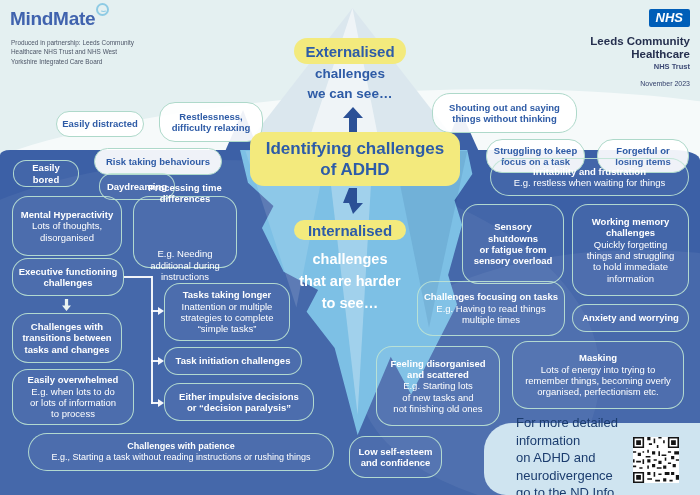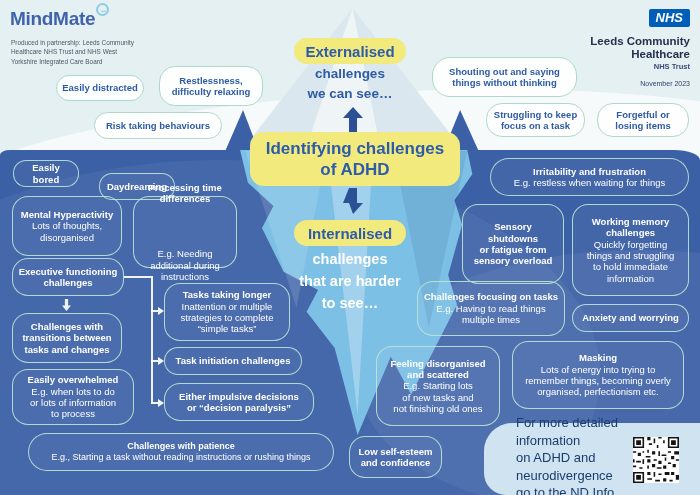--- a/index.html
+++ b/index.html
@@ -41,21 +41,21 @@
   .nhs-wrap{right:10px;top:8px;text-align:right;}
   .nhs-box{display:inline-block;background:#005eb8;color:#fff;font-weight:bold;font-style:italic;
            font-size:13px;padding:1px 7px 2px 7px;border-radius:2px;}
   .nhs-org{font-size:11.5px;font-weight:bold;color:#26304f;line-height:1.15;margin-top:8px;}
   .nhs-trust{font-size:7.5px;font-weight:bold;color:#3d4a75;margin-top:1px;}
   .nhs-date{font-size:7px;color:#33406b;margin-top:9px;}
 
   
   .bl{display:flex;align-items:center;justify-content:center;text-align:center;
       background:rgba(255,255,255,0.92);border:1.5px solid #aed9ca;border-radius:16px;
-      color:#2e5ba6;font-weight:bold;font-size:9.5px;line-height:1.2;box-sizing:border-box;}
+      color:#2e5ba6;font-weight:bold;font-size:9.5px;line-height:1.2;box-sizing:border-box;margin-top:36px;}
   .bd{display:flex;flex-direction:column;align-items:center;justify-content:center;text-align:center;
       background:rgba(255,255,255,0.04);border:1px solid rgba(190,228,212,0.9);border-radius:16px;
       color:#ffffff;font-size:9.5px;line-height:1.2;box-sizing:border-box;padding:2px 4px;}
   .bd .t{font-weight:bold;}
   .bd .b{font-weight:normal;}
 
   
   .pill{display:flex;align-items:center;justify-content:center;background:#f3ea7d;border-radius:14px;
         font-weight:bold;font-size:15px;color:#2d5ca8;}
   .ext-sub{color:#2e5ba6;font-weight:600;font-size:13.5px;line-height:1.5;text-align:center;}
@@ -123,21 +123,21 @@
   <div class="abs bl pre" style="left:597px;top:103px;width:92px;height:34px;">Forgetful or
 losing items</div>
 
   <div class="abs pill" style="left:294px;top:38px;width:112px;height:26px;">Externalised</div>
   <div class="abs ext-sub pre" style="left:270px;top:64px;width:160px;">challenges
 we can see…</div>
   <div class="abs arrow-up" style="left:343px;top:107px;"></div>
   <div class="abs title-box pre" style="left:250px;top:132px;width:210px;height:54px;">Identifying challenges
 of ADHD</div>
   <div class="abs arrow-down" style="left:343px;top:188px;"></div>
-  <div class="abs pill" style="left:294px;top:220px;width:112px;height:26px;">Internalised</div>
+  <div class="abs pill" style="left:294px;top:220px;width:112px;height:20px;">Internalised</div>
   <div class="abs int-sub pre" style="left:270px;top:249px;width:160px;">challenges
 that are harder
 to see…</div>
 
   <div class="abs bd" style="left:13px;top:160px;width:66px;height:27px;border-radius:13px;">
       <span class="t">Easily bored</span>
     </div>
   <div class="abs bd" style="left:99px;top:173px;width:76px;height:27px;border-radius:13px;">
       <span class="t">Daydreaming</span>
     </div>

